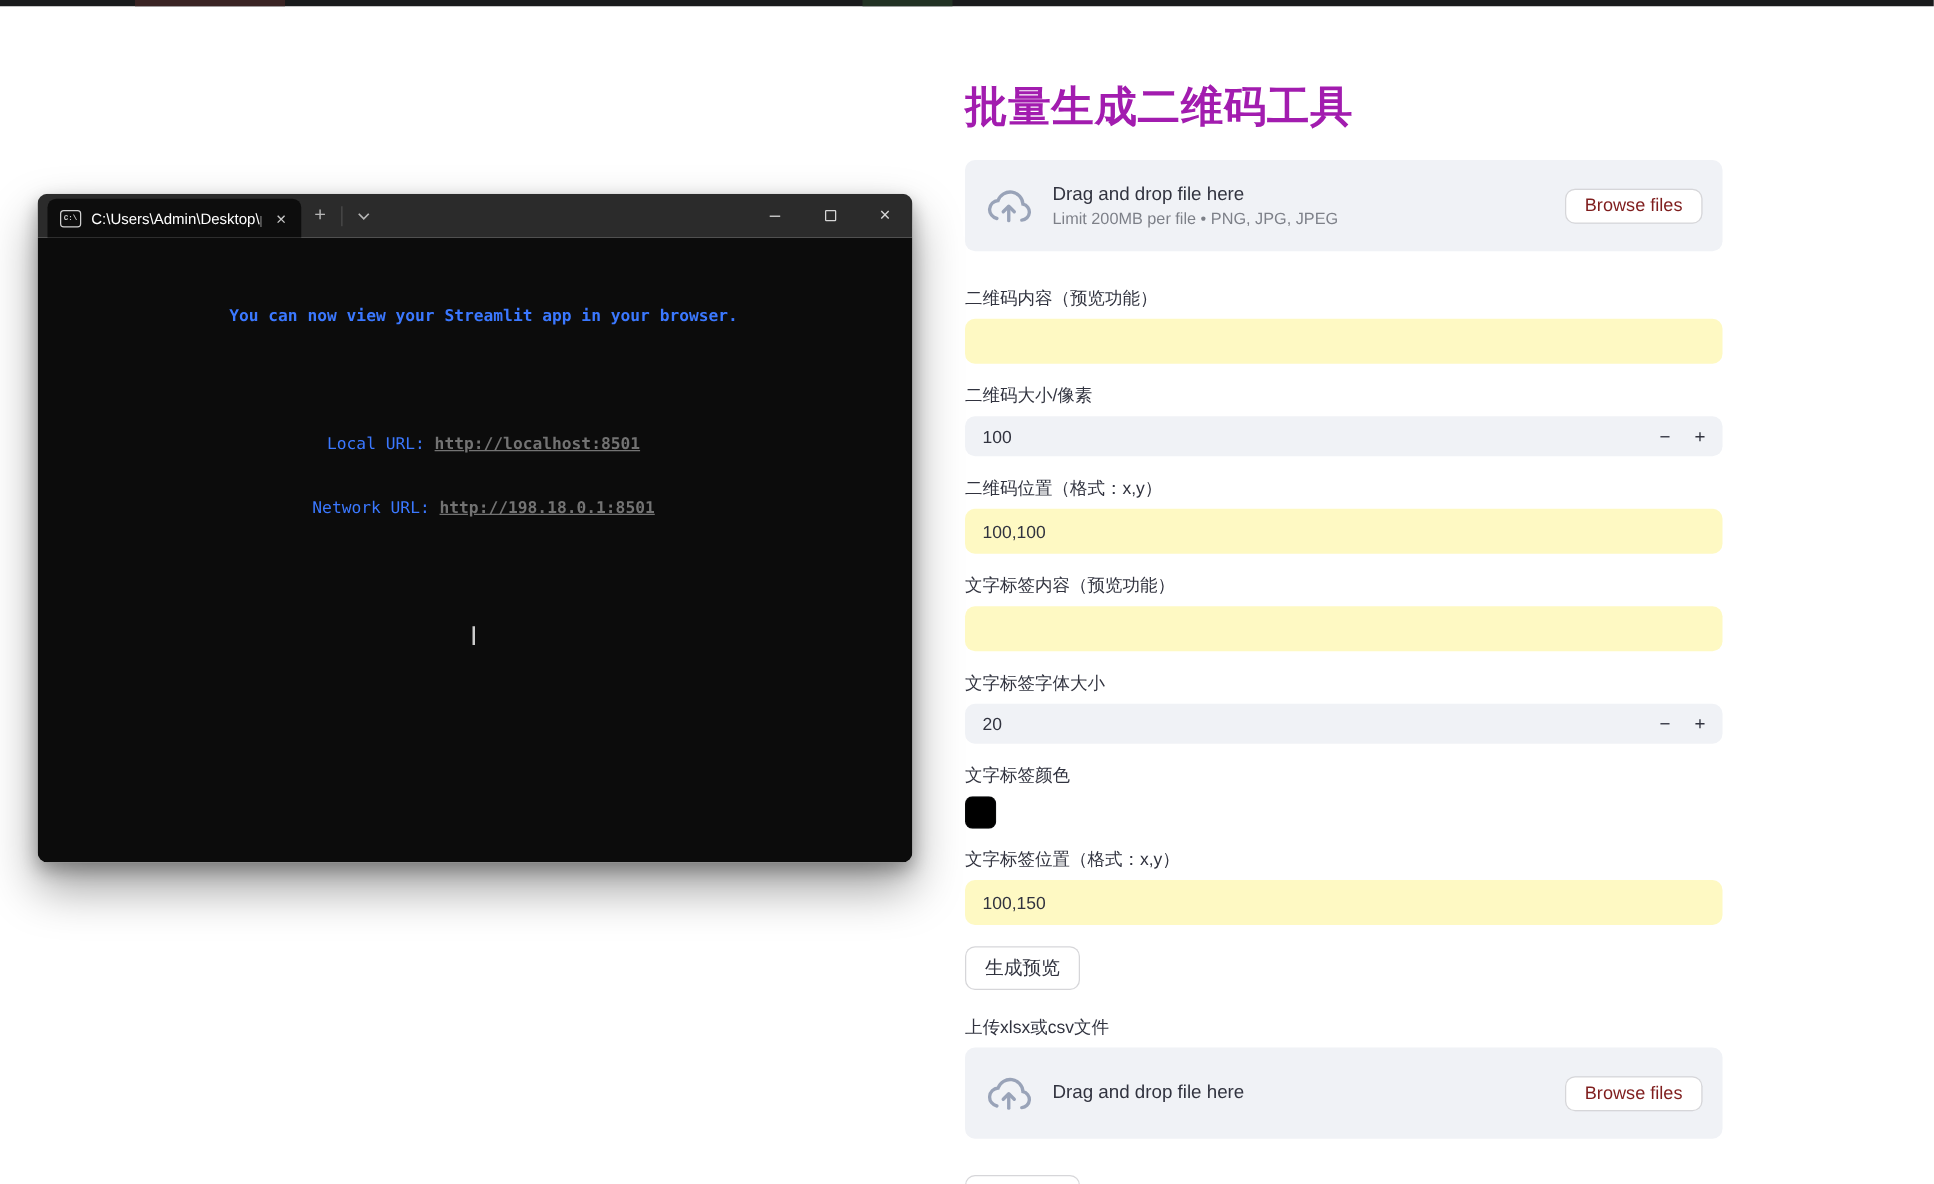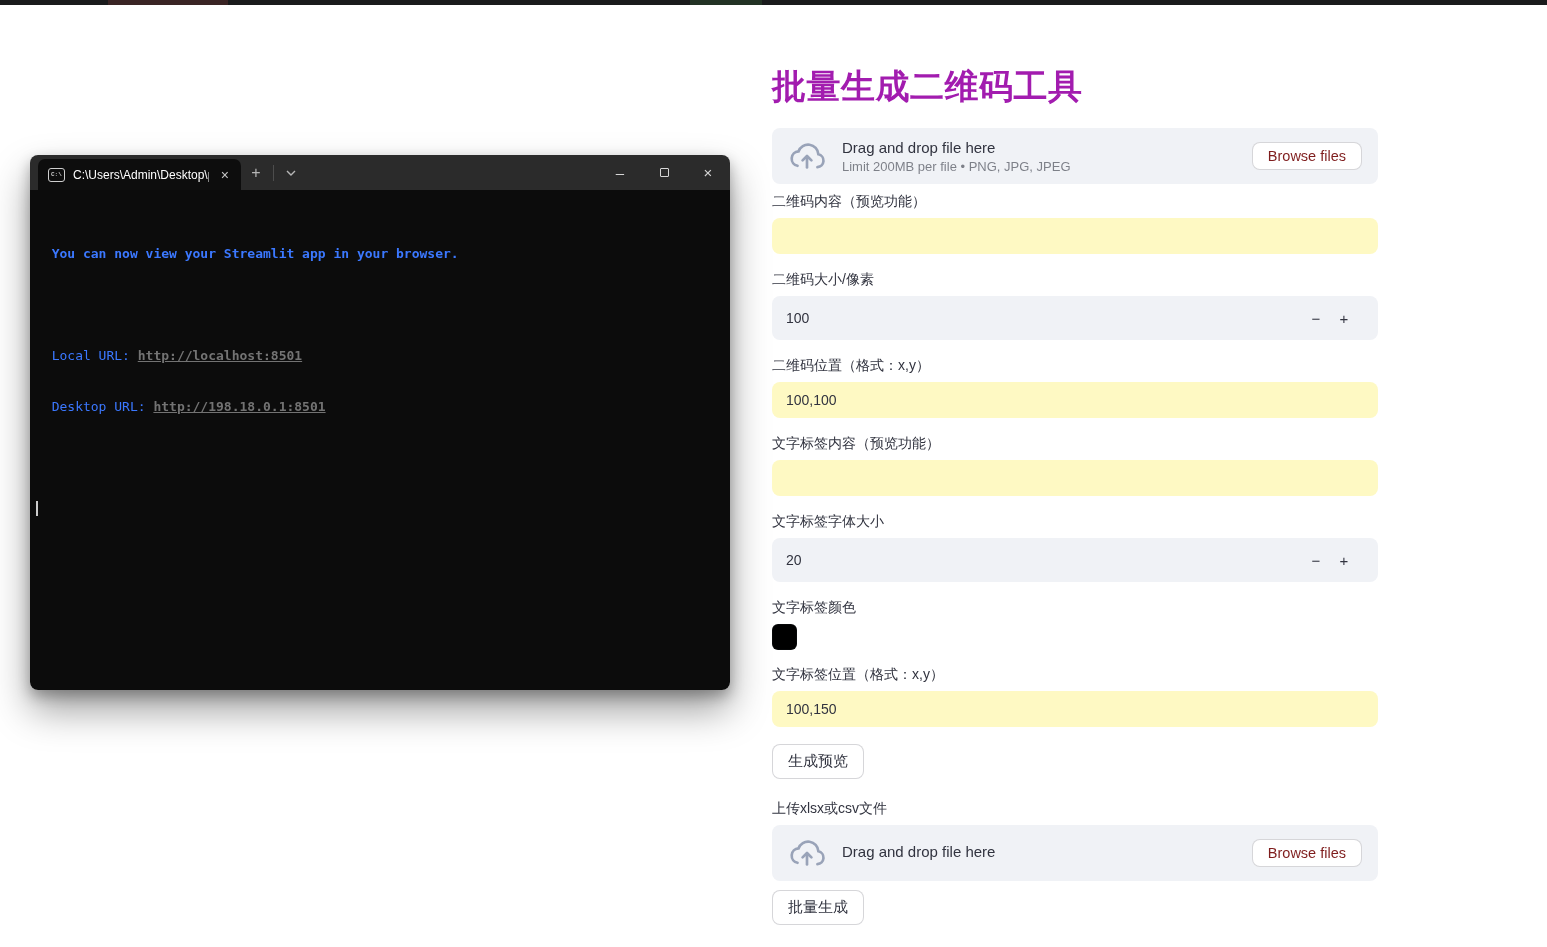--- a/index.html
+++ b/index.html
@@ -27,42 +27,42 @@
   .tab-close { color: #c8c8c8; font-size: 14px; line-height: 14px; padding: 1px 4px; border-radius: 3px; cursor: default; }
   .newtab-btn { color: #b6b6b6; font-size: 16px; width: 30px; display: flex; align-items: center; justify-content: center; }
   .tab-sep { width: 1px; height: 16px; background: #4d4d4d; align-self: center; margin: 0 2px; }
   .tab-dd { width: 30px; display: flex; align-items: center; justify-content: center; }
   .win-controls { position: absolute; right: 0; top: 0; height: 35px; display: flex; }
   .win-btn { width: 44px; height: 35px; display: flex; align-items: center; justify-content: center;
     color: #d6d6d6; font-size: 15px; }
   .win-btn .maxbox { width: 9px; height: 9px; border: 1.2px solid #d6d6d6; border-radius: 1px; display: block; }
   .term-body { position: relative; height: 500px; background: #0c0c0c; padding: 21px 8px 0 6px;
     font-family: "DejaVu Sans Mono", "Liberation Mono", monospace; font-size: 13px; line-height: 17px;
-    white-space: pre; }
+    white-space: pre; text-align: center; }
   .t-blue { color: #3b78ff; }
   .t-bold { font-weight: 700; }
   .t-white { color: #737373; font-weight: 700; text-decoration: underline; }
   .t-cursor { display: inline-block; width: 2px; height: 15px; background: #cccccc; vertical-align: text-bottom; }
 
   
   .stApp { position: absolute; left: 772px; top: 64px; width: 606px; color: #31333f; }
   .stApp h1 { font-size: 34px; line-height: 44px; font-weight: 700; color: #a21caf; margin-bottom: 20px; letter-spacing: 0.5px; }
   .st-label { font-size: 14px; color: #31333f; margin-bottom: 7px; }
-  .uploader { height: 56px; background: #f0f2f6; border-radius: 8px; display: flex; align-items: center;
-    padding: 0 16px; gap: 16px; margin-bottom: 9px; }
+  .uploader { height: 73px; background: #f0f2f6; border-radius: 8px; display: flex; align-items: center;
+    padding: 0 16px; gap: 16px; margin-bottom: 29px; }
   .cloud { flex: none; color: #99a3b8; display: flex; align-items: center; }
   .up-texts { flex: 1; min-width: 0; }
   .up-drag { font-size: 15px; color: #31333f; margin-bottom: 3px; }
   .up-limit { font-size: 13px; color: rgba(49,51,63,0.6); }
   .browse-btn { flex: none; background: #ffffff; border: 1px solid rgba(49,51,63,0.2); border-radius: 8px;
     font-size: 14.5px; color: #7f1d1d; padding: 5px 15px; font-family: inherit; cursor: pointer; }
   .st-input { width: 100%; height: 36px; background: #fef9c3; border: none; border-radius: 8px;
     font-size: 14px; color: #31333f; padding: 0 14px; margin-bottom: 17px; font-family: inherit; outline: none; }
-  .num-box { display: flex; align-items: center; height: 44px; background: #f0f2f6; border-radius: 8px;
-    margin-bottom: 17px; padding-right: 20px; }
+  .num-box { display: flex; align-items: center; height: 32px; background: #f0f2f6; border-radius: 8px;
+    margin-bottom: 17px; padding-right: 4px; }
   .num-box input { flex: 1; height: 100%; background: transparent; border: none; outline: none;
     font-size: 14px; color: #31333f; padding: 0 14px; font-family: inherit; }
   .step-btn { width: 28px; height: 100%; background: transparent; border: none; font-size: 15px;
     color: #31333f; cursor: pointer; font-family: inherit; }
   .swatch { width: 25px; height: 26px; border-radius: 6px; border: 1px solid rgba(49,51,63,0.15);
     margin-bottom: 16px; cursor: pointer; }
   .action-btn { display: inline-block; background: #ffffff; border: 1px solid rgba(49,51,63,0.2);
     border-radius: 8px; font-size: 15px; color: #31333f; padding: 7px 15px; font-family: inherit;
     cursor: pointer; margin-bottom: 21px; }
 </style>
@@ -95,21 +95,21 @@
       <div class="win-btn">
           <span class="maxbox"></span>
         </div>
       <div class="win-btn">×</div>
     </div>
   </div>
   <div class="term-body">
     <div>  <span class="t-blue t-bold">You can now view your Streamlit app in your browser.</span></div>
     <div> </div>
     <div>  <span class="t-blue">Local URL: </span><span class="t-white">http://localhost:8501</span></div>
-    <div>  <span class="t-blue">Desktop URL: </span><span class="t-white">http://198.18.0.1:8501</span></div>
+    <div>  <span class="t-blue">Network URL: </span><span class="t-white">http://198.18.0.1:8501</span></div>
     <div> </div>
     <div><span class="t-cursor"></span></div>
   </div>
 </div>
 
 <div class="stApp">
 
   <h1>批量生成二维码工具</h1>
 
   

